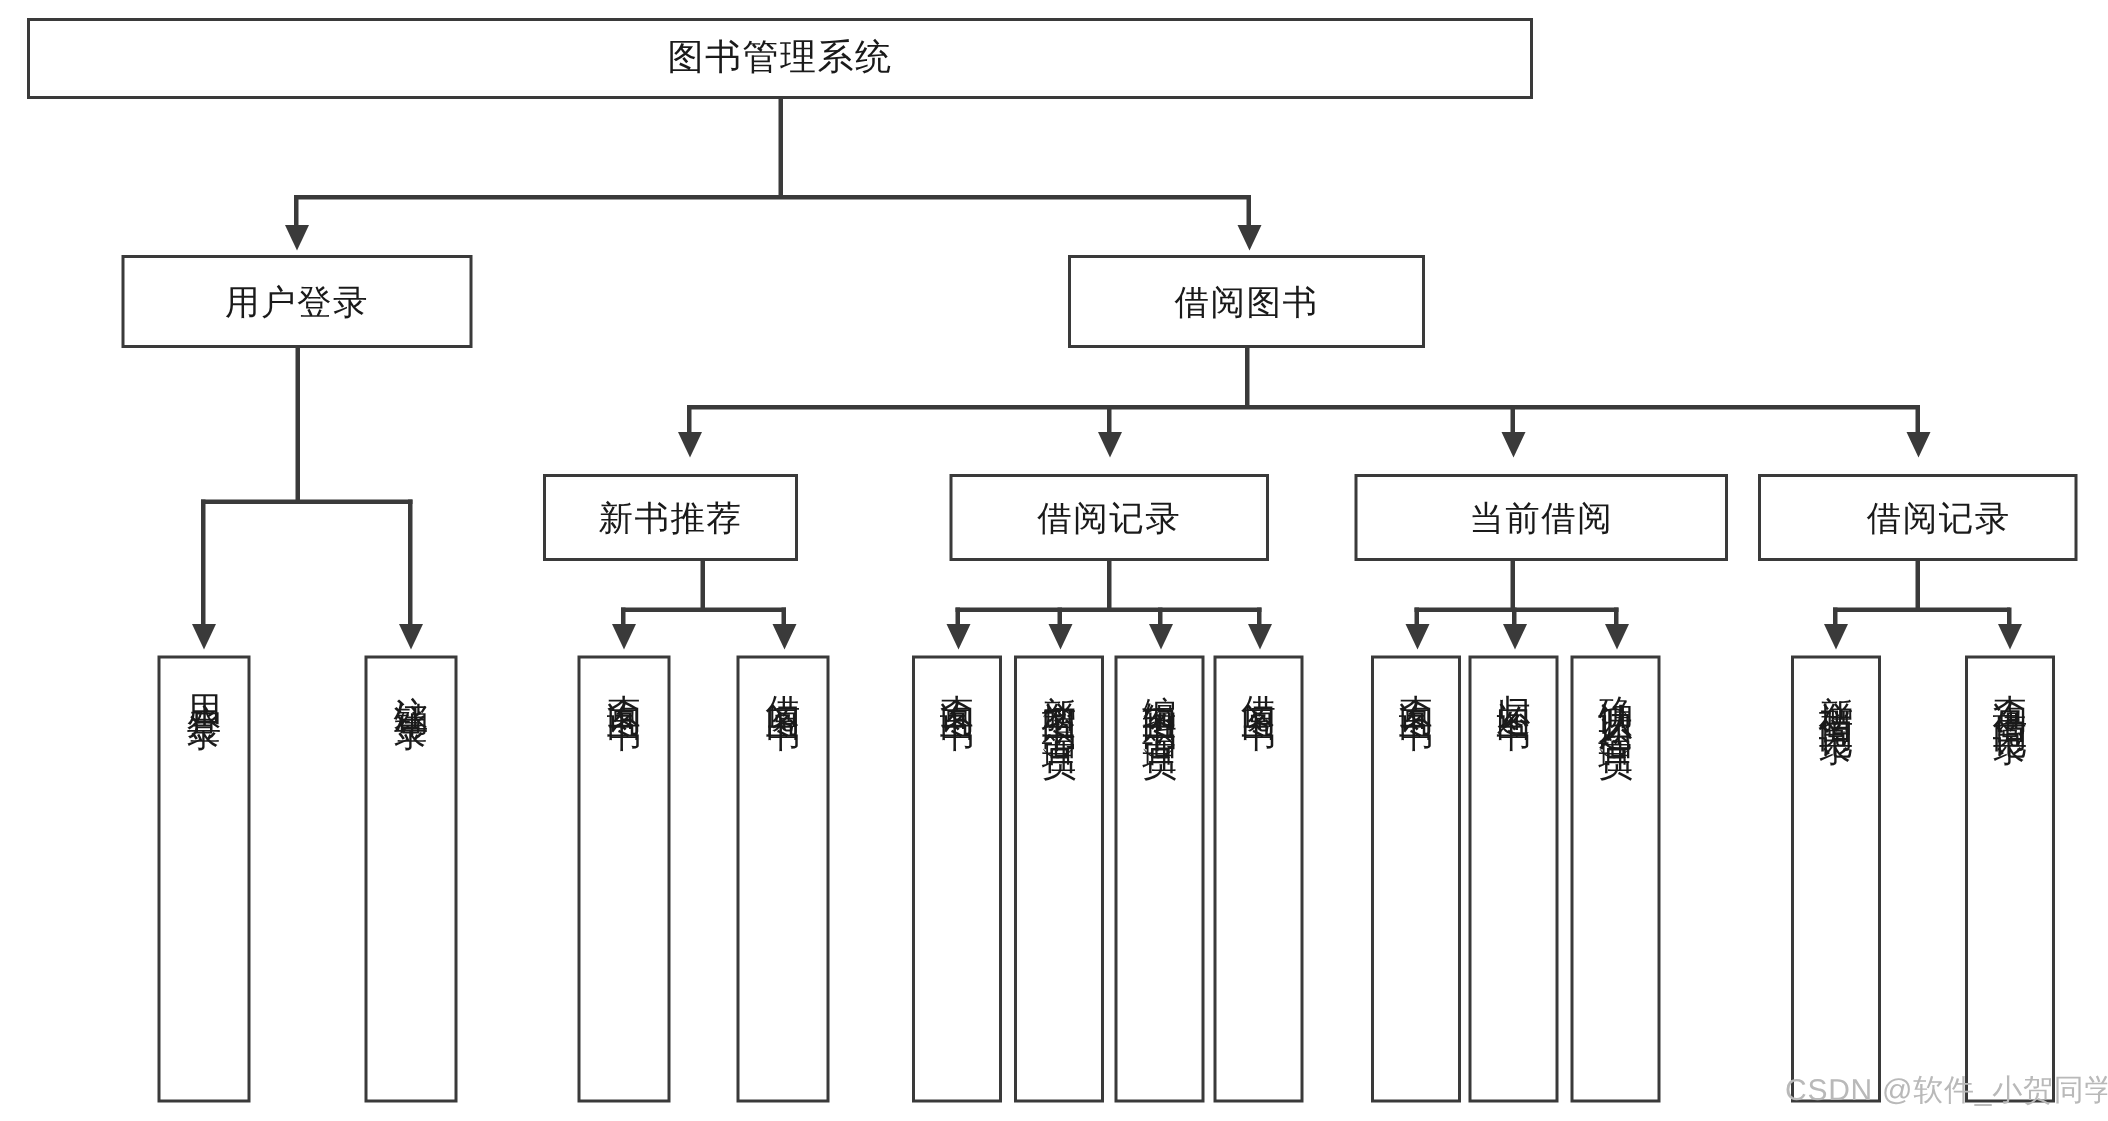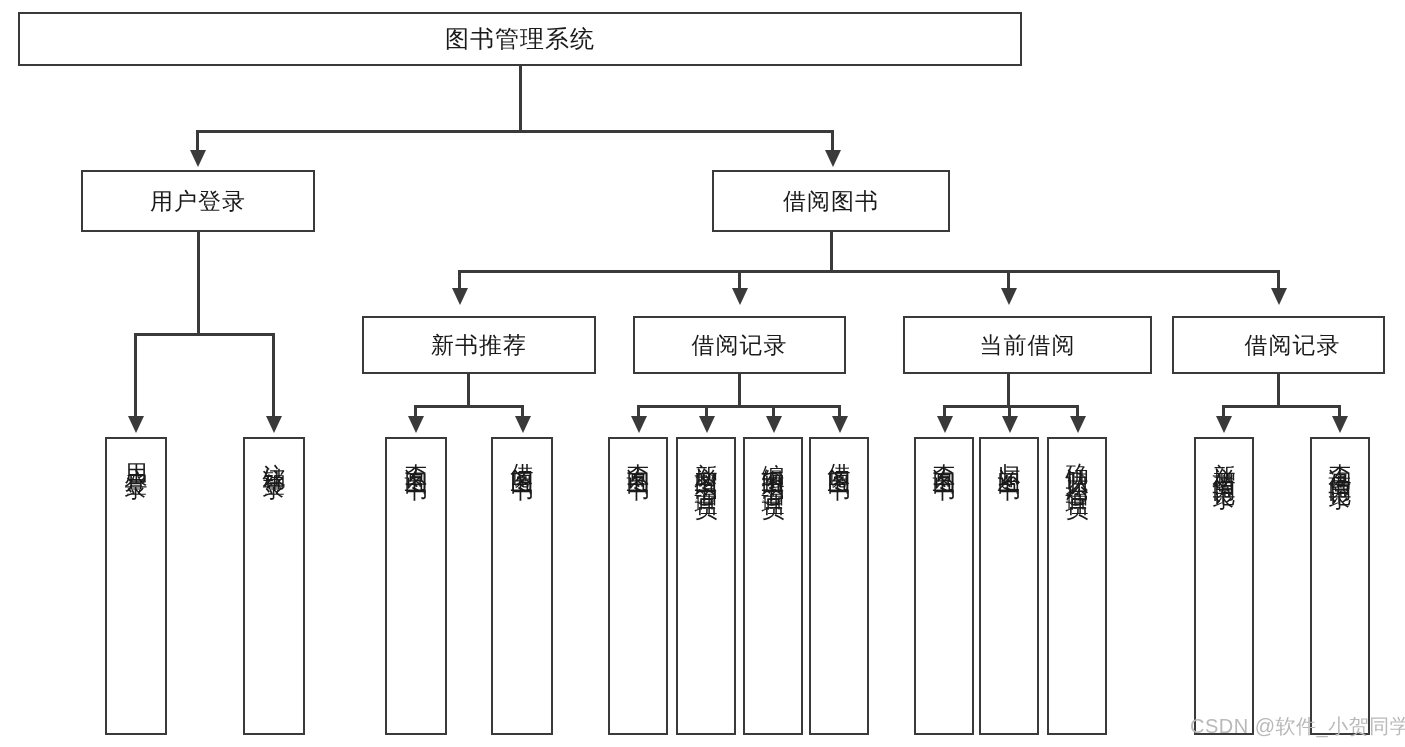--- a/index.html
+++ b/index.html
@@ -122,21 +122,21 @@
   <div class="ln h" style="left:458px; top:270px; width:822px; height:3px;"></div>
   <div class="ln v" style="left:458px; top:270px; width:3px; height:22px;"></div>
   <div class="arrow" style="left:452px; top:288px;"></div>
   <div class="ln v" style="left:738px; top:270px; width:3px; height:22px;"></div>
   <div class="arrow" style="left:732px; top:288px;"></div>
   <div class="ln v" style="left:1007px; top:270px; width:3px; height:22px;"></div>
   <div class="arrow" style="left:1001px; top:288px;"></div>
   <div class="ln v" style="left:1277px; top:270px; width:3px; height:22px;"></div>
   <div class="arrow" style="left:1271px; top:288px;"></div>
 
-  <div class="node horiz" style="left:362px; top:316px; width:234px; height:58px;justify-content:center;">
+  <div class="node horiz" style="left:362px; top:316px; width:170px; height:58px;justify-content:center;">
     <span class="label">新书推荐</span>
   </div>
   <div class="node horiz" style="left:633px; top:316px; width:213px; height:58px;">
     <span class="label">借阅记录</span>
   </div>
   <div class="node horiz" style="left:903px; top:316px; width:249px; height:58px;">
     <span class="label">当前借阅</span>
   </div>
   <div class="node horiz" style="left:1172px; top:316px; width:213px; height:58px;padding-left:28px;">
     <span class="label">借阅记录</span>

